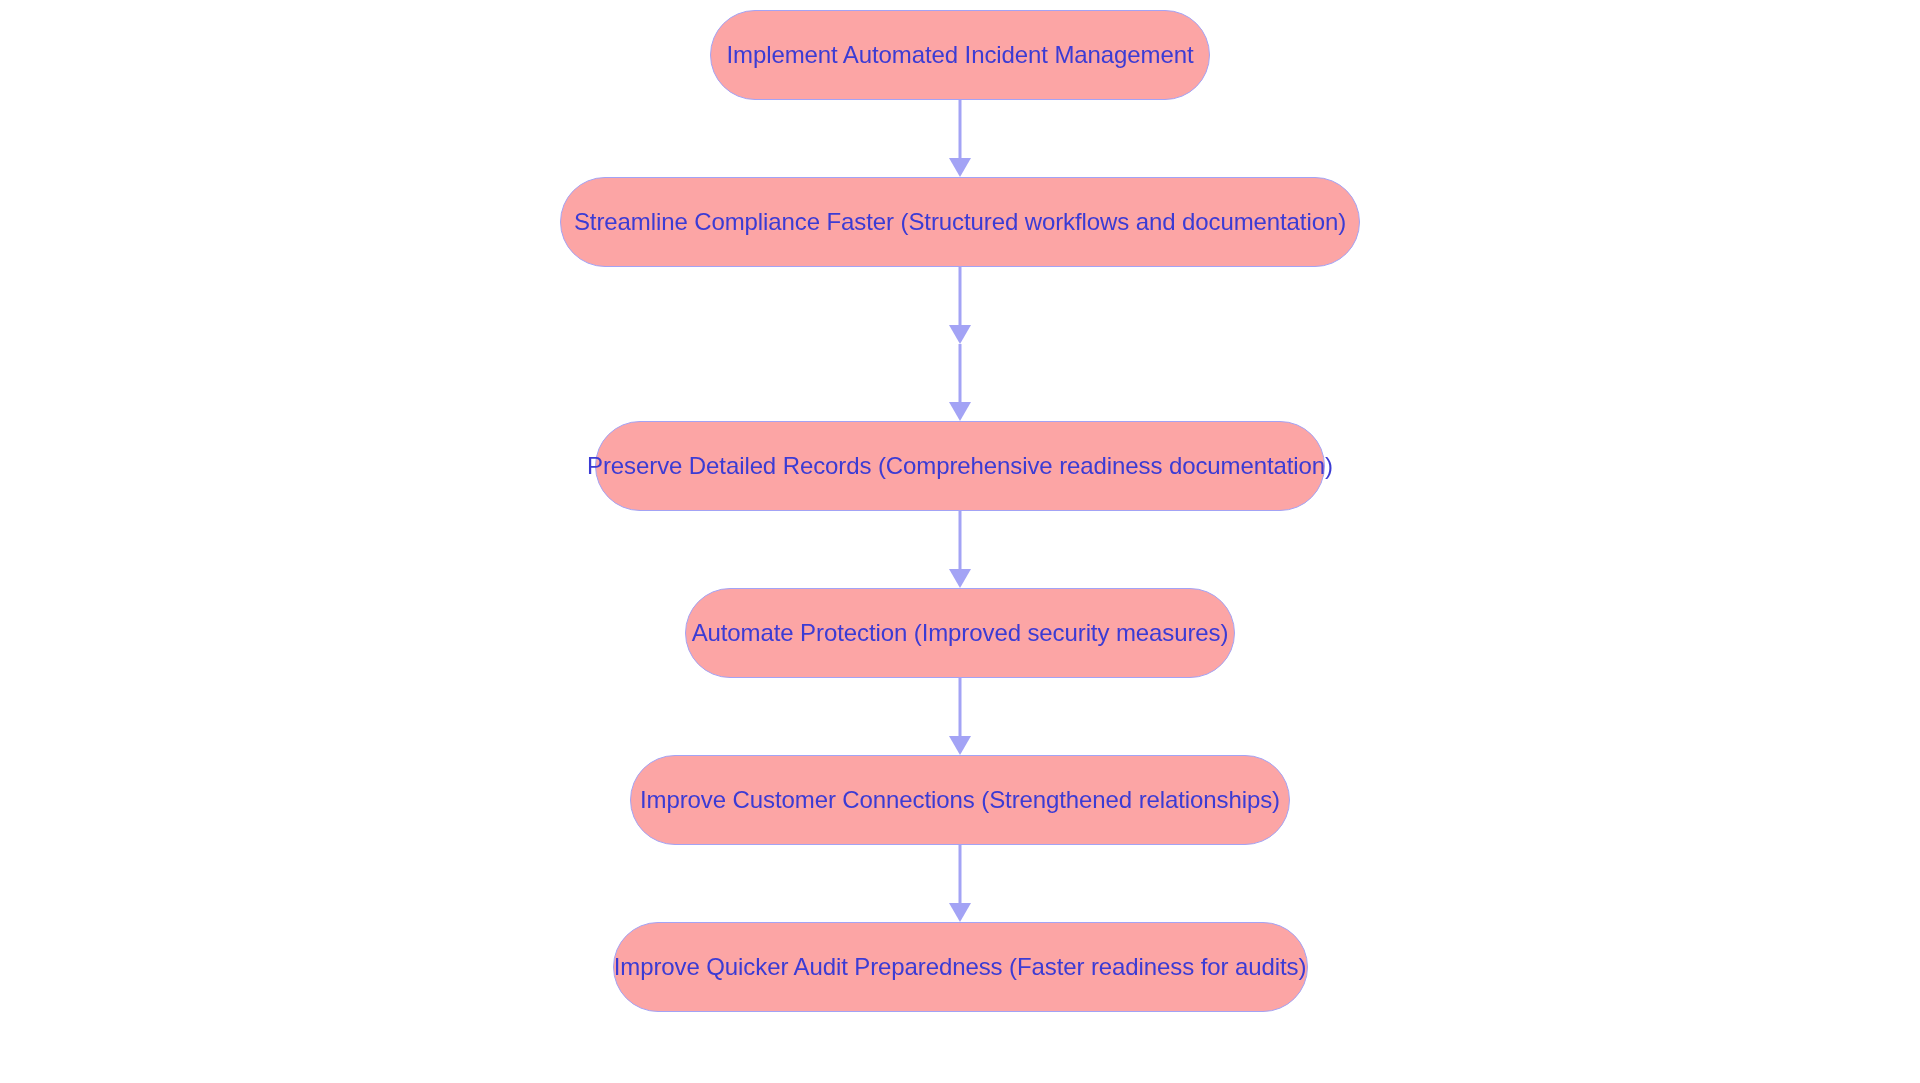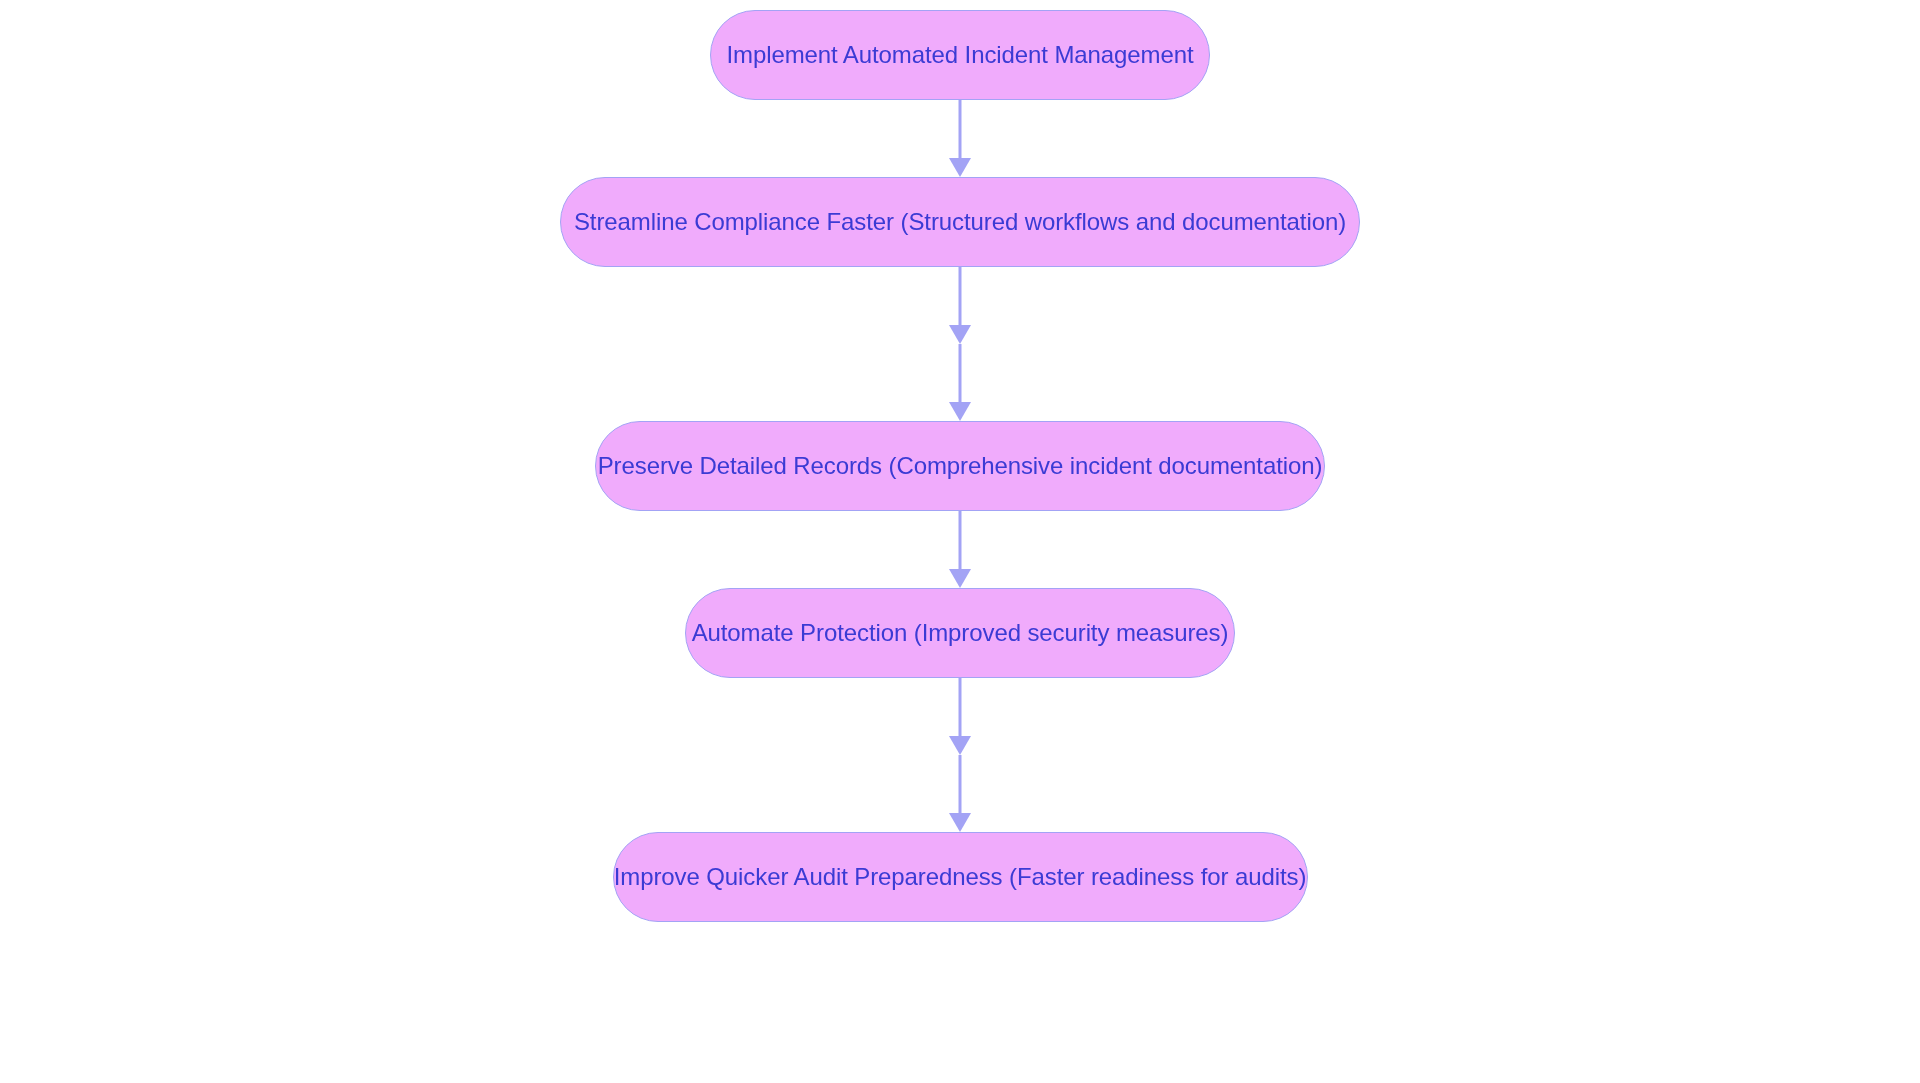--- a/index.html
+++ b/index.html
@@ -28,21 +28,21 @@
   .flow-step {
     display: flex;
     flex-direction: column;
     align-items: center;
   }
 
   .node {
     box-sizing: border-box;
     height: 90px;
     border-radius: 45px;
-    background: #f0abfc;
+    background: #fca5a5;
     border: 1.5px solid #a3a3f5;
     display: flex;
     align-items: center;
     justify-content: center;
     padding: 0 30px;
     color: #3b3bd4;
     font-size: 24px;
     font-weight: 400;
     letter-spacing: -0.1px;
     white-space: nowrap;
@@ -116,39 +116,42 @@
 
   <div class="flow-step">
     <div class="connector">
       <div class="line"></div>
       <div class="head"></div>
     </div>
   </div>
 
   <div class="flow-step">
     <div class="node n3">
-      <span>Preserve Detailed Records (Comprehensive incident documentation)</span>
+      <span>Preserve Detailed Records (Comprehensive readiness documentation)</span>
     </div>
     <div class="connector">
       <div class="line"></div>
       <div class="head"></div>
     </div>
   </div>
 
   <div class="flow-step">
     <div class="node n4">
       <span>Automate Protection (Improved security measures)</span>
     </div>
     <div class="connector">
       <div class="line"></div>
       <div class="head"></div>
     </div>
   </div>
 
   <div class="flow-step">
+    <div class="node n5">
+      <span>Improve Customer Connections (Strengthened relationships)</span>
+    </div>
     <div class="connector">
       <div class="line"></div>
       <div class="head"></div>
     </div>
   </div>
 
   <div class="flow-step">
     <div class="node n6">
       <span>Improve Quicker Audit Preparedness (Faster readiness for audits)</span>
     </div>

